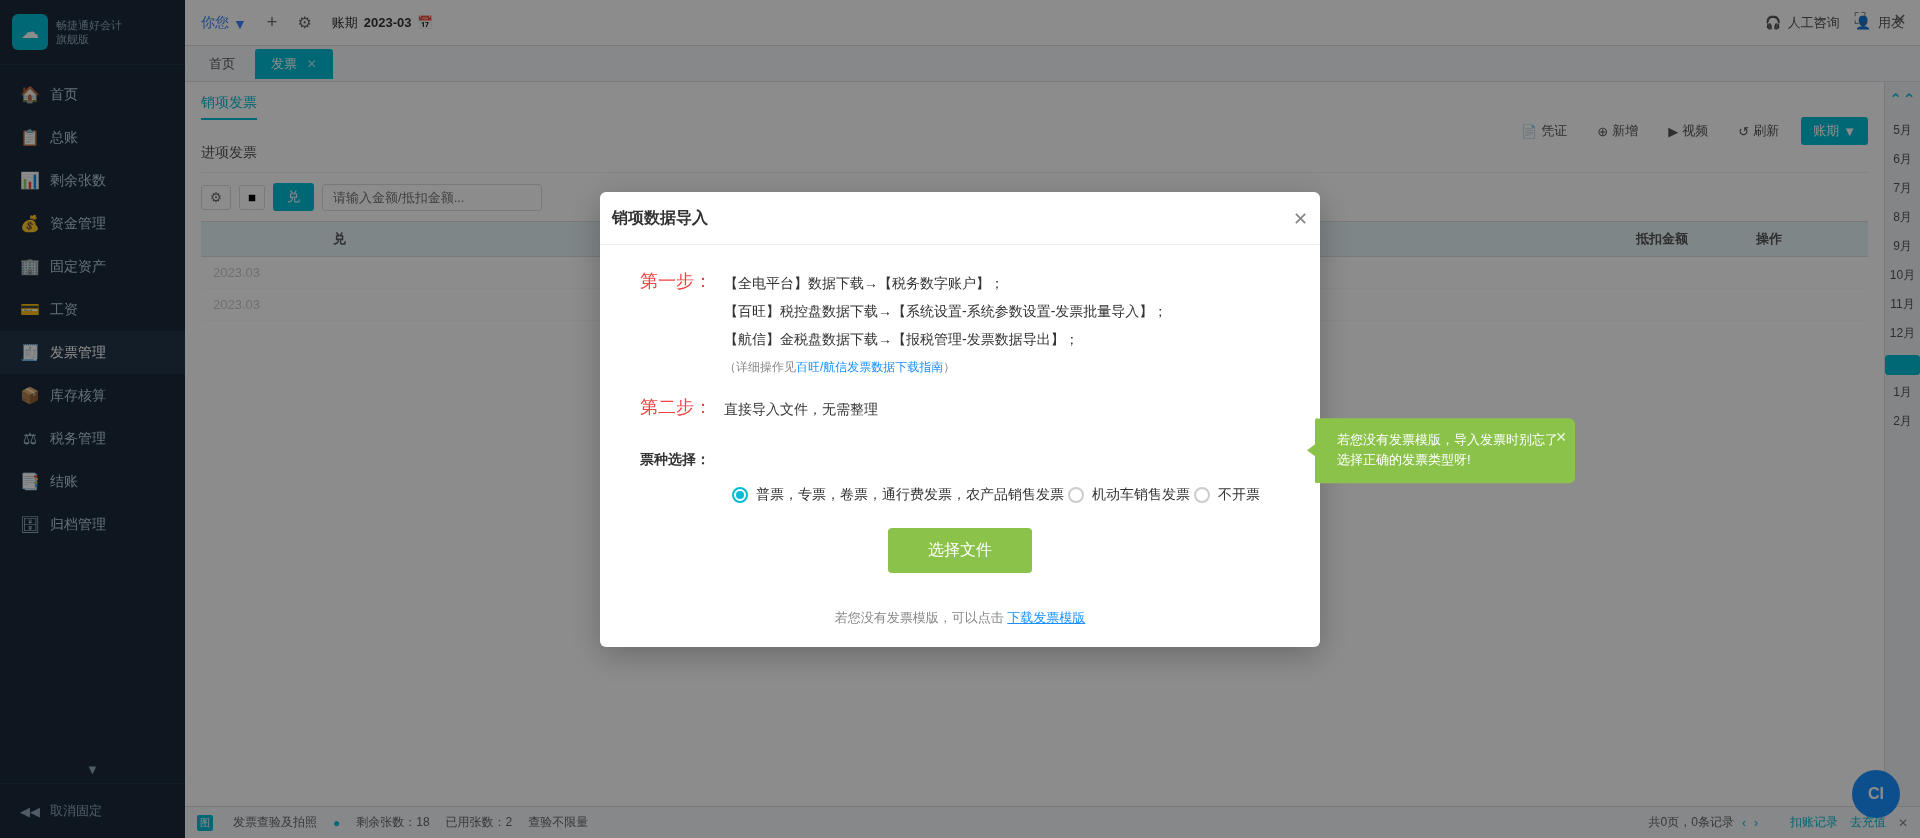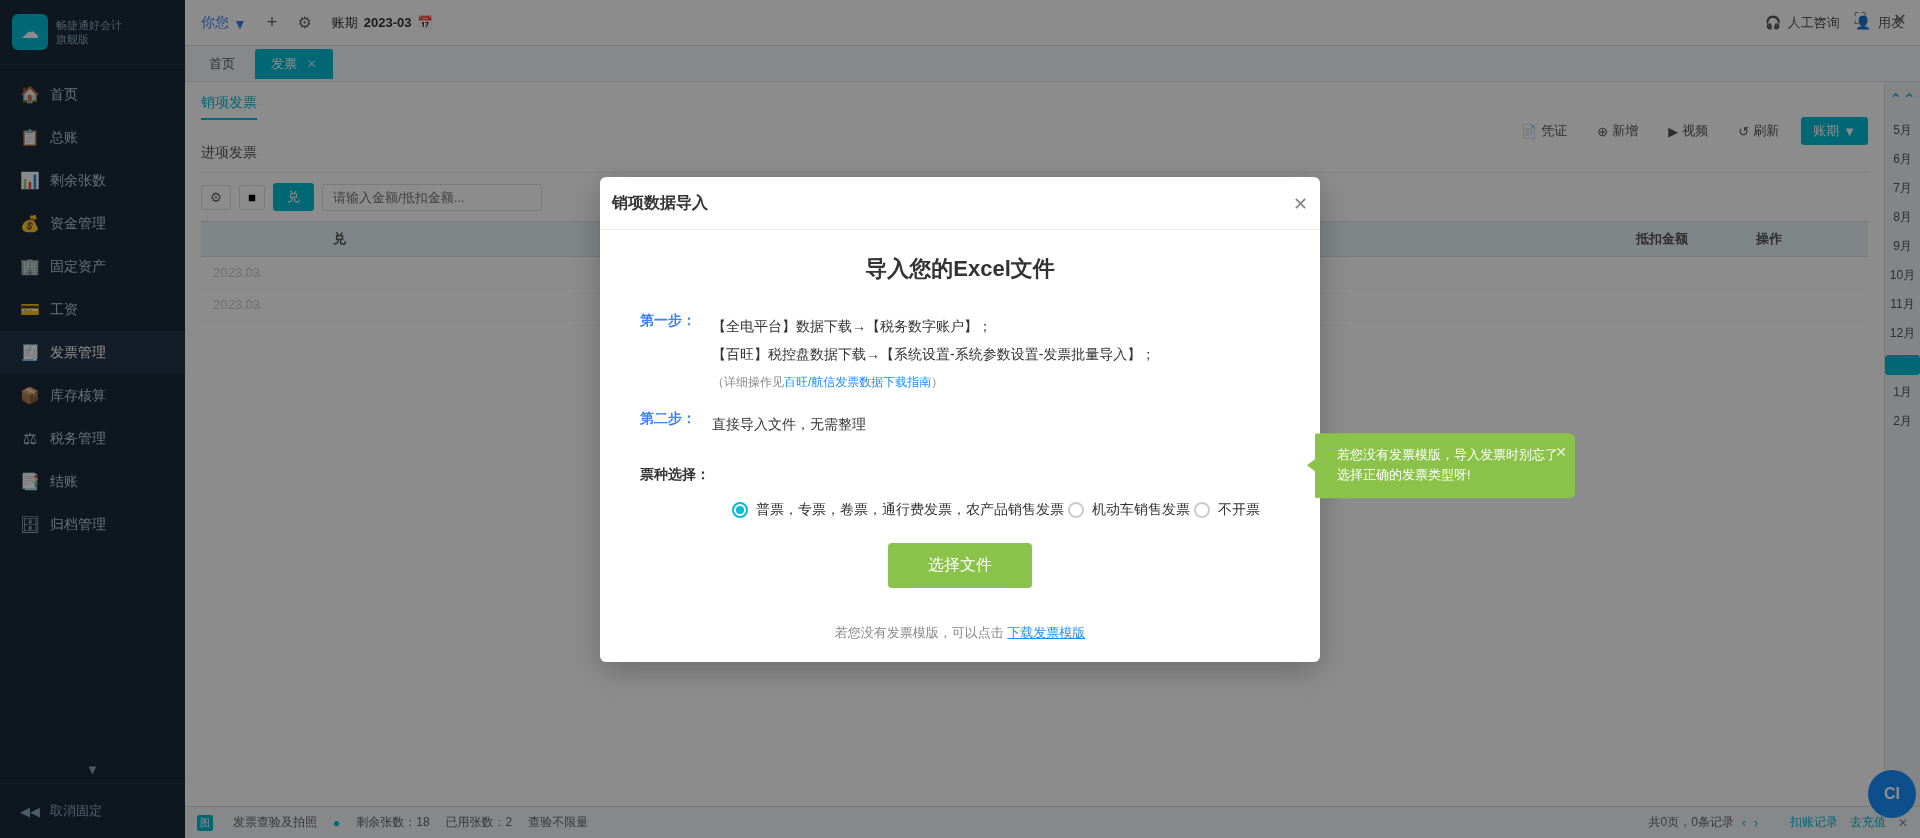--- a/index.html
+++ b/index.html
@@ -82,21 +82,21 @@
     .overlay { position: fixed; top: 0; left: 0; width: 100%; height: 100%; background: rgba(0,0,0,0.45); z-index: 100; display: flex; align-items: center; justify-content: center; }
 
     
     .modal { background: #fff; border-radius: 6px; width: 720px; box-shadow: 0 8px 32px rgba(0,0,0,0.25); position: relative; }
     .modal-header { padding: 16px 12px 14px; border-bottom: 1px solid #eee; display: flex; align-items: center; justify-content: space-between; }
     .modal-title { font-size: 16px; font-weight: bold; color: #333; }
     .modal-close { font-size: 18px; cursor: pointer; color: #888; background: none; border: none; }
     .modal-body { padding: 24px 40px 20px; }
     .modal-main-title { font-size: 22px; font-weight: bold; color: #333; text-align: center; margin-bottom: 28px; }
     .step-row { display: flex; margin-bottom: 16px; }
-    .step-label { font-size: 14px; font-weight: bold; color: #3b82f6; white-space: nowrap; margin-right: 12px; min-width: 60px; }
+    .step-label { font-size: 18px; font-weight: normal; color: #ef4444; white-space: nowrap; margin-right: 12px; min-width: 60px; }
     .step-content { font-size: 14px; color: #333; line-height: 2; }
     .step-content a { color: #1890ff; text-decoration: none; }
     .step-sub { font-size: 12px; color: #888; margin-top: 2px; }
     .step-sub a { color: #1890ff; }
     .step2-row { display: flex; margin-bottom: 28px; }
     .ticket-select { margin-bottom: 8px; }
     .ticket-section-label { font-size: 14px; font-weight: bold; color: #333; margin-right: 12px; min-width: 60px; white-space: nowrap; }
     .radio-group { display: flex; flex-direction: row; gap: 4px; margin-top: 35px; }
     .radio-item { display: flex; align-items: center; gap: 8px; font-size: 14px; color: #333; }
     .radio-dot { width: 16px; height: 16px; border-radius: 50%; border: 2px solid #ccc; display: flex; align-items: center; justify-content: center; flex-shrink: 0; }
@@ -331,27 +331,27 @@
   </div>
 </div>
 
 <div class="overlay">
   <div class="modal">
     <div class="modal-header">
       <span class="modal-title">销项数据导入</span>
       <button class="modal-close">✕</button>
     </div>
     <div class="modal-body">
-      <div class="modal-main-title">导入您的Excel文件</div>
 
       <div class="step-row">
         <span class="step-label">第一步：</span>
         <div class="step-content">
           <div>【全电平台】数据下载→【税务数字账户】；</div>
           <div>【百旺】税控盘数据下载→【系统设置-系统参数设置-发票批量导入】；</div>
+          <div>【航信】金税盘数据下载→【报税管理-发票数据导出】；</div>
           <div class="step-sub">
             （详细操作见<a href="#">百旺/航信发票数据下载指南</a>）
           </div>
         </div>
       </div>
 
       <div class="step2-row">
         <span class="step-label">第二步：</span>
         <span class="step-content">直接导入文件，无需整理</span>
       </div>
@@ -387,17 +387,17 @@
       </div>
     </div>
 
     <div class="modal-footer">
       <span>若您没有发票模版，可以点击</span>
       <a href="#">下载发票模版</a>
     </div>
   </div>
 </div>
 
-<div style="position:fixed; bottom:20px; right:4px; z-index:50;">
+<div style="position:fixed; bottom:20px; right:20px; z-index:50;">
   <div class="avatar-ci">
     <span>CI</span>
   </div>
 </div>
 
 </body></html>

